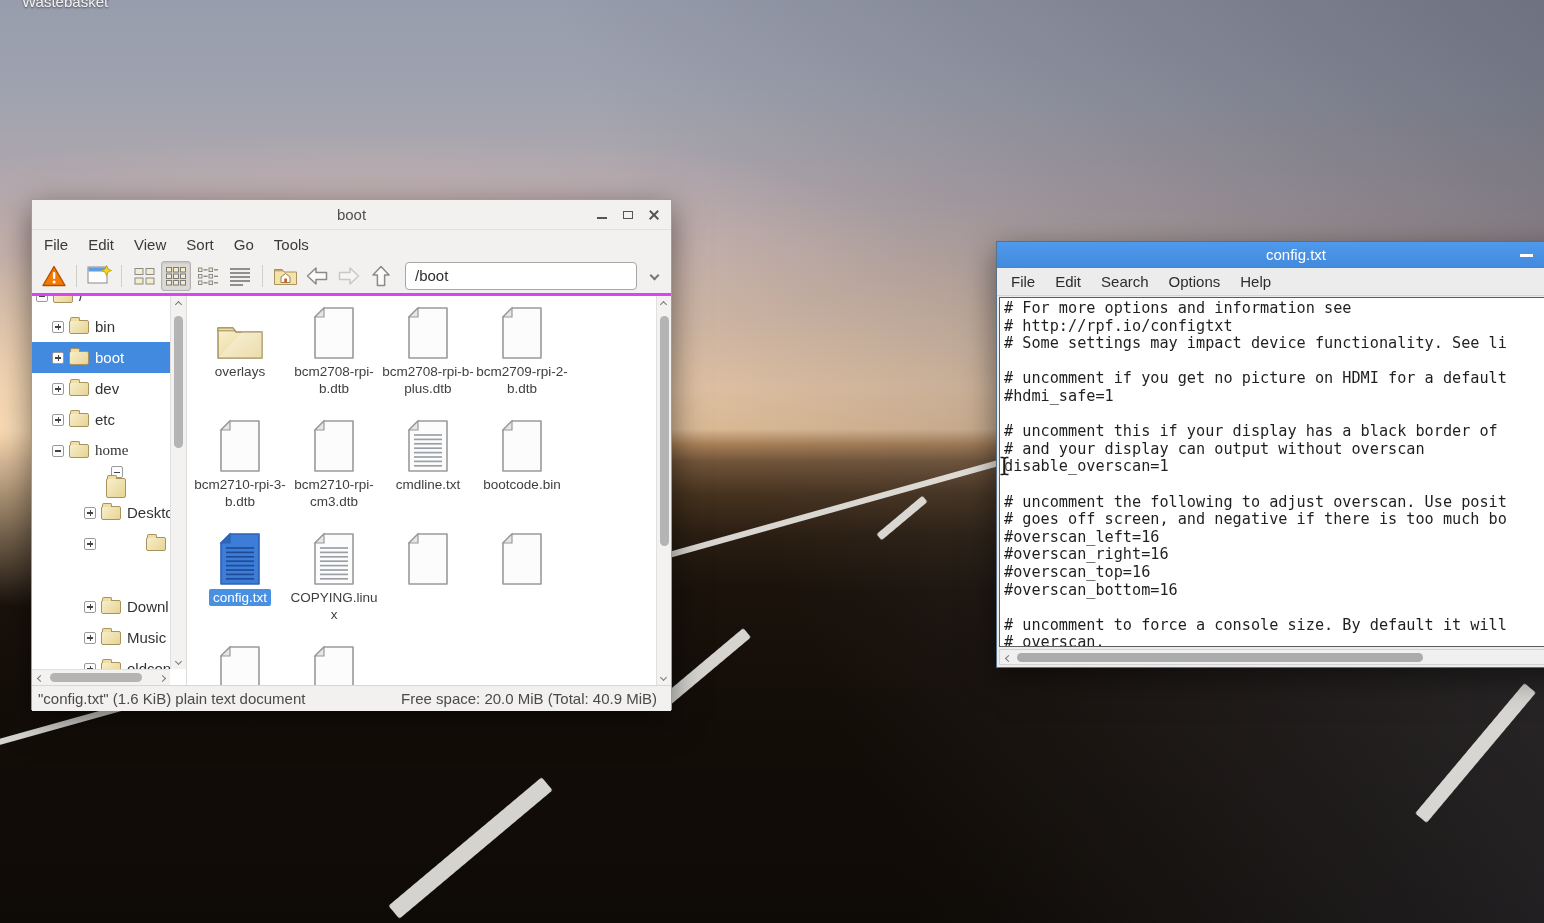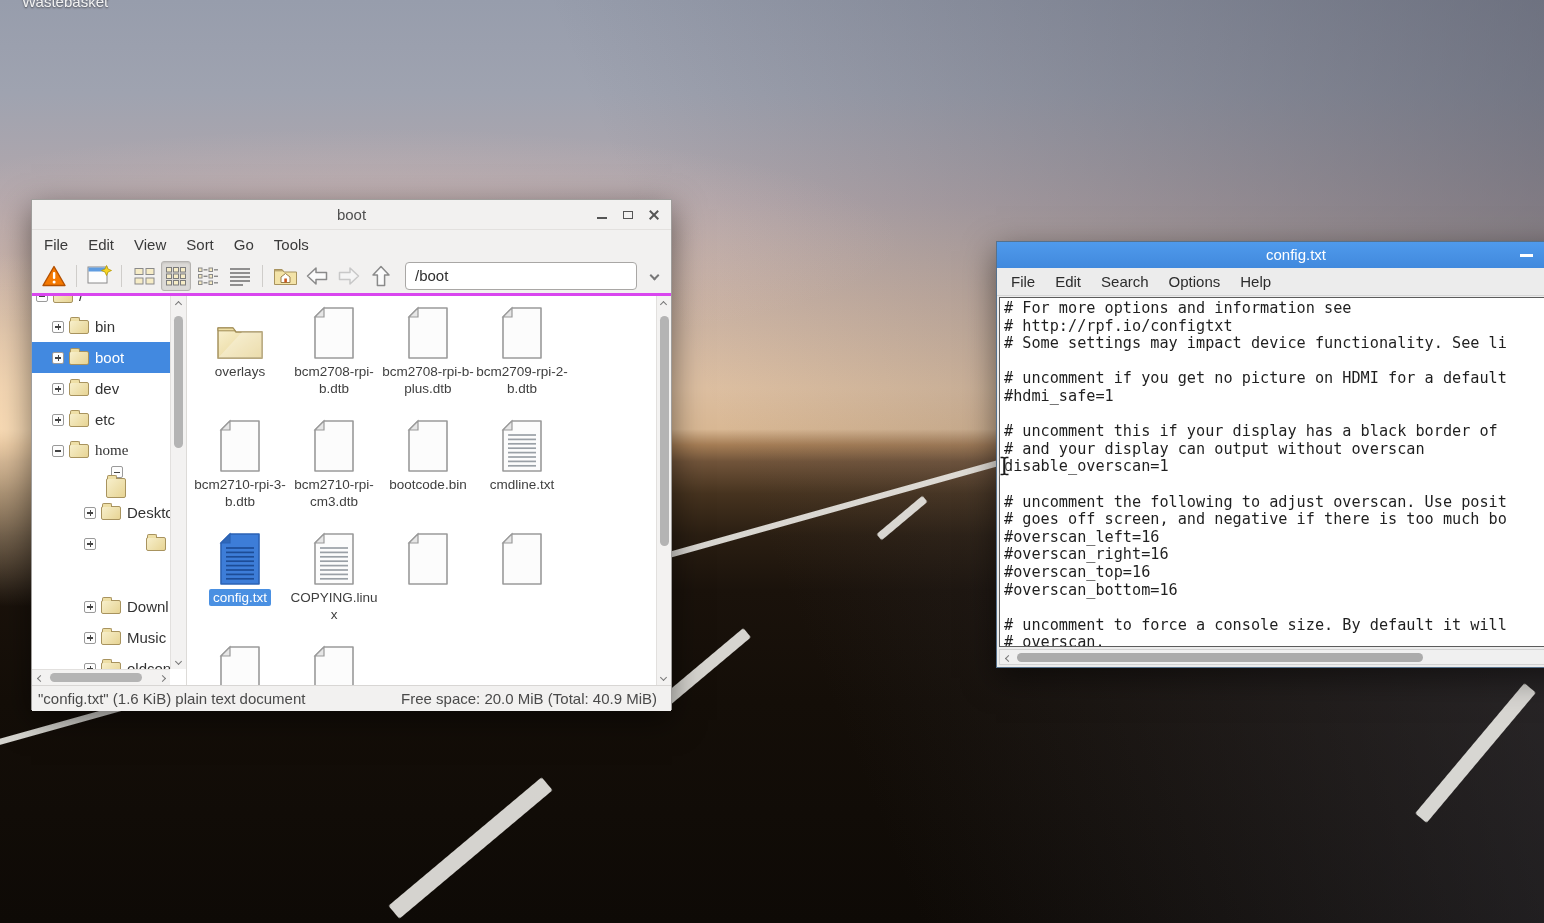--- a/index.html
+++ b/index.html
@@ -408,40 +408,40 @@
                 <path d="M12 2 V11 H3 Z" fill="#e6e6e6" stroke="#9a9a9a" stroke-width="1.2"></path>
               </svg>
             </div>
             <div class="flabel">bcm2710-rpi-cm3.dtb</div>
           </div>
           <div class="fcell">
             <div class="ficon">
               <svg width="44" height="54" viewBox="0 0 44 54">
                 <path d="M12 2 H41 V52 H3 V11 Z" fill="#fcfcfc" stroke="#9a9a9a" stroke-width="1.6" stroke-linejoin="round"></path>
                 <path d="M12 2 V11 H3 Z" fill="#e6e6e6" stroke="#9a9a9a" stroke-width="1.2"></path>
-              </svg>
-            </div>
-            <div class="flabel">bootcode.bin</div>
-          </div>
-          <div class="fcell">
-            <div class="ficon">
-              <svg width="44" height="54" viewBox="0 0 44 54">
-                <path d="M12 2 H41 V52 H3 V11 Z" fill="#fcfcfc" stroke="#9a9a9a" stroke-width="1.6" stroke-linejoin="round"></path>
-                <path d="M12 2 V11 H3 Z" fill="#e6e6e6" stroke="#9a9a9a" stroke-width="1.2"></path>
                 <line x1="8" y1="16" x2="36" y2="16" stroke="#9aa0a6" stroke-width="1.7"></line>
                 <line x1="8" y1="20.4" x2="36" y2="20.4" stroke="#9aa0a6" stroke-width="1.7"></line>
                 <line x1="8" y1="24.799999999999997" x2="36" y2="24.799999999999997" stroke="#9aa0a6" stroke-width="1.7"></line>
                 <line x1="8" y1="29.199999999999996" x2="36" y2="29.199999999999996" stroke="#9aa0a6" stroke-width="1.7"></line>
                 <line x1="8" y1="33.599999999999994" x2="36" y2="33.599999999999994" stroke="#9aa0a6" stroke-width="1.7"></line>
                 <line x1="8" y1="37.99999999999999" x2="36" y2="37.99999999999999" stroke="#9aa0a6" stroke-width="1.7"></line>
                 <line x1="8" y1="42.39999999999999" x2="36" y2="42.39999999999999" stroke="#9aa0a6" stroke-width="1.7"></line>
                 <line x1="8" y1="46.79999999999999" x2="36" y2="46.79999999999999" stroke="#9aa0a6" stroke-width="1.7"></line>
               </svg>
             </div>
             <div class="flabel">cmdline.txt</div>
+          </div>
+          <div class="fcell">
+            <div class="ficon">
+              <svg width="44" height="54" viewBox="0 0 44 54">
+                <path d="M12 2 H41 V52 H3 V11 Z" fill="#fcfcfc" stroke="#9a9a9a" stroke-width="1.6" stroke-linejoin="round"></path>
+                <path d="M12 2 V11 H3 Z" fill="#e6e6e6" stroke="#9a9a9a" stroke-width="1.2"></path>
+              </svg>
+            </div>
+            <div class="flabel">bootcode.bin</div>
           </div>
           <div class="fcell selected">
             <div class="ficon">
               <svg width="44" height="54" viewBox="0 0 44 54">
                 <path d="M12 2 H41 V52 H3 V11 Z" fill="#3d7dd8" stroke="#2b62b4" stroke-width="1.6" stroke-linejoin="round"></path>
                 <path d="M12 2 V11 H3 Z" fill="#2f67b8" stroke="#2b62b4" stroke-width="1.2"></path>
                 <line x1="8" y1="16" x2="36" y2="16" stroke="#1d4c96" stroke-width="1.7"></line>
                 <line x1="8" y1="20.4" x2="36" y2="20.4" stroke="#1d4c96" stroke-width="1.7"></line>
                 <line x1="8" y1="24.799999999999997" x2="36" y2="24.799999999999997" stroke="#1d4c96" stroke-width="1.7"></line>
                 <line x1="8" y1="29.199999999999996" x2="36" y2="29.199999999999996" stroke="#1d4c96" stroke-width="1.7"></line>

